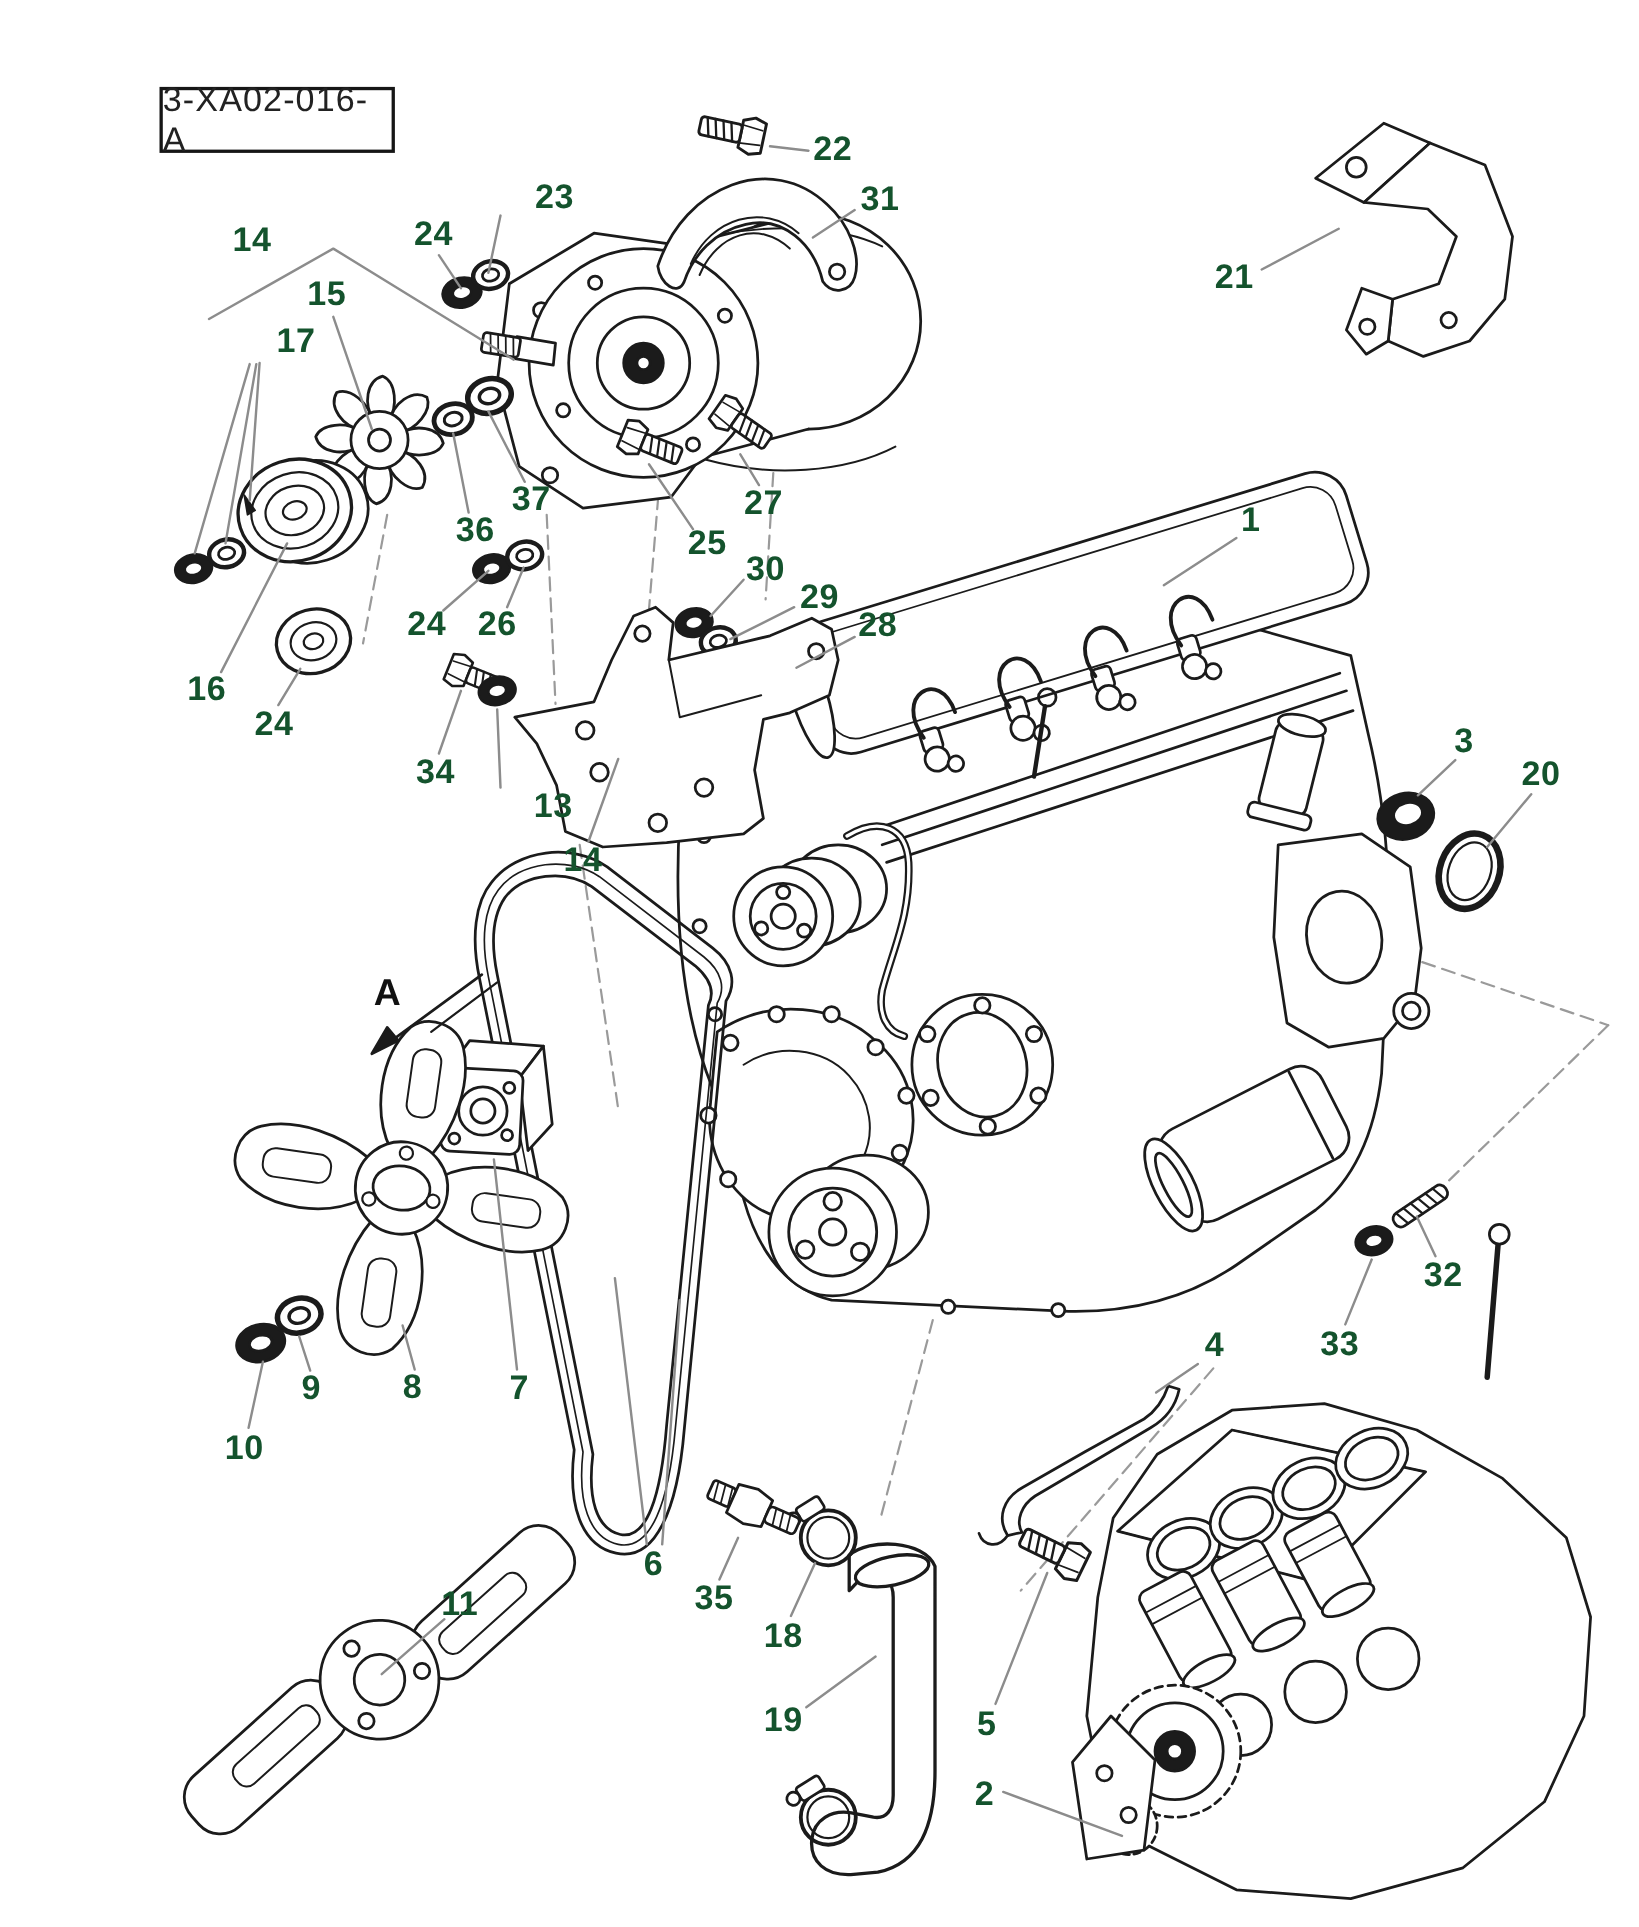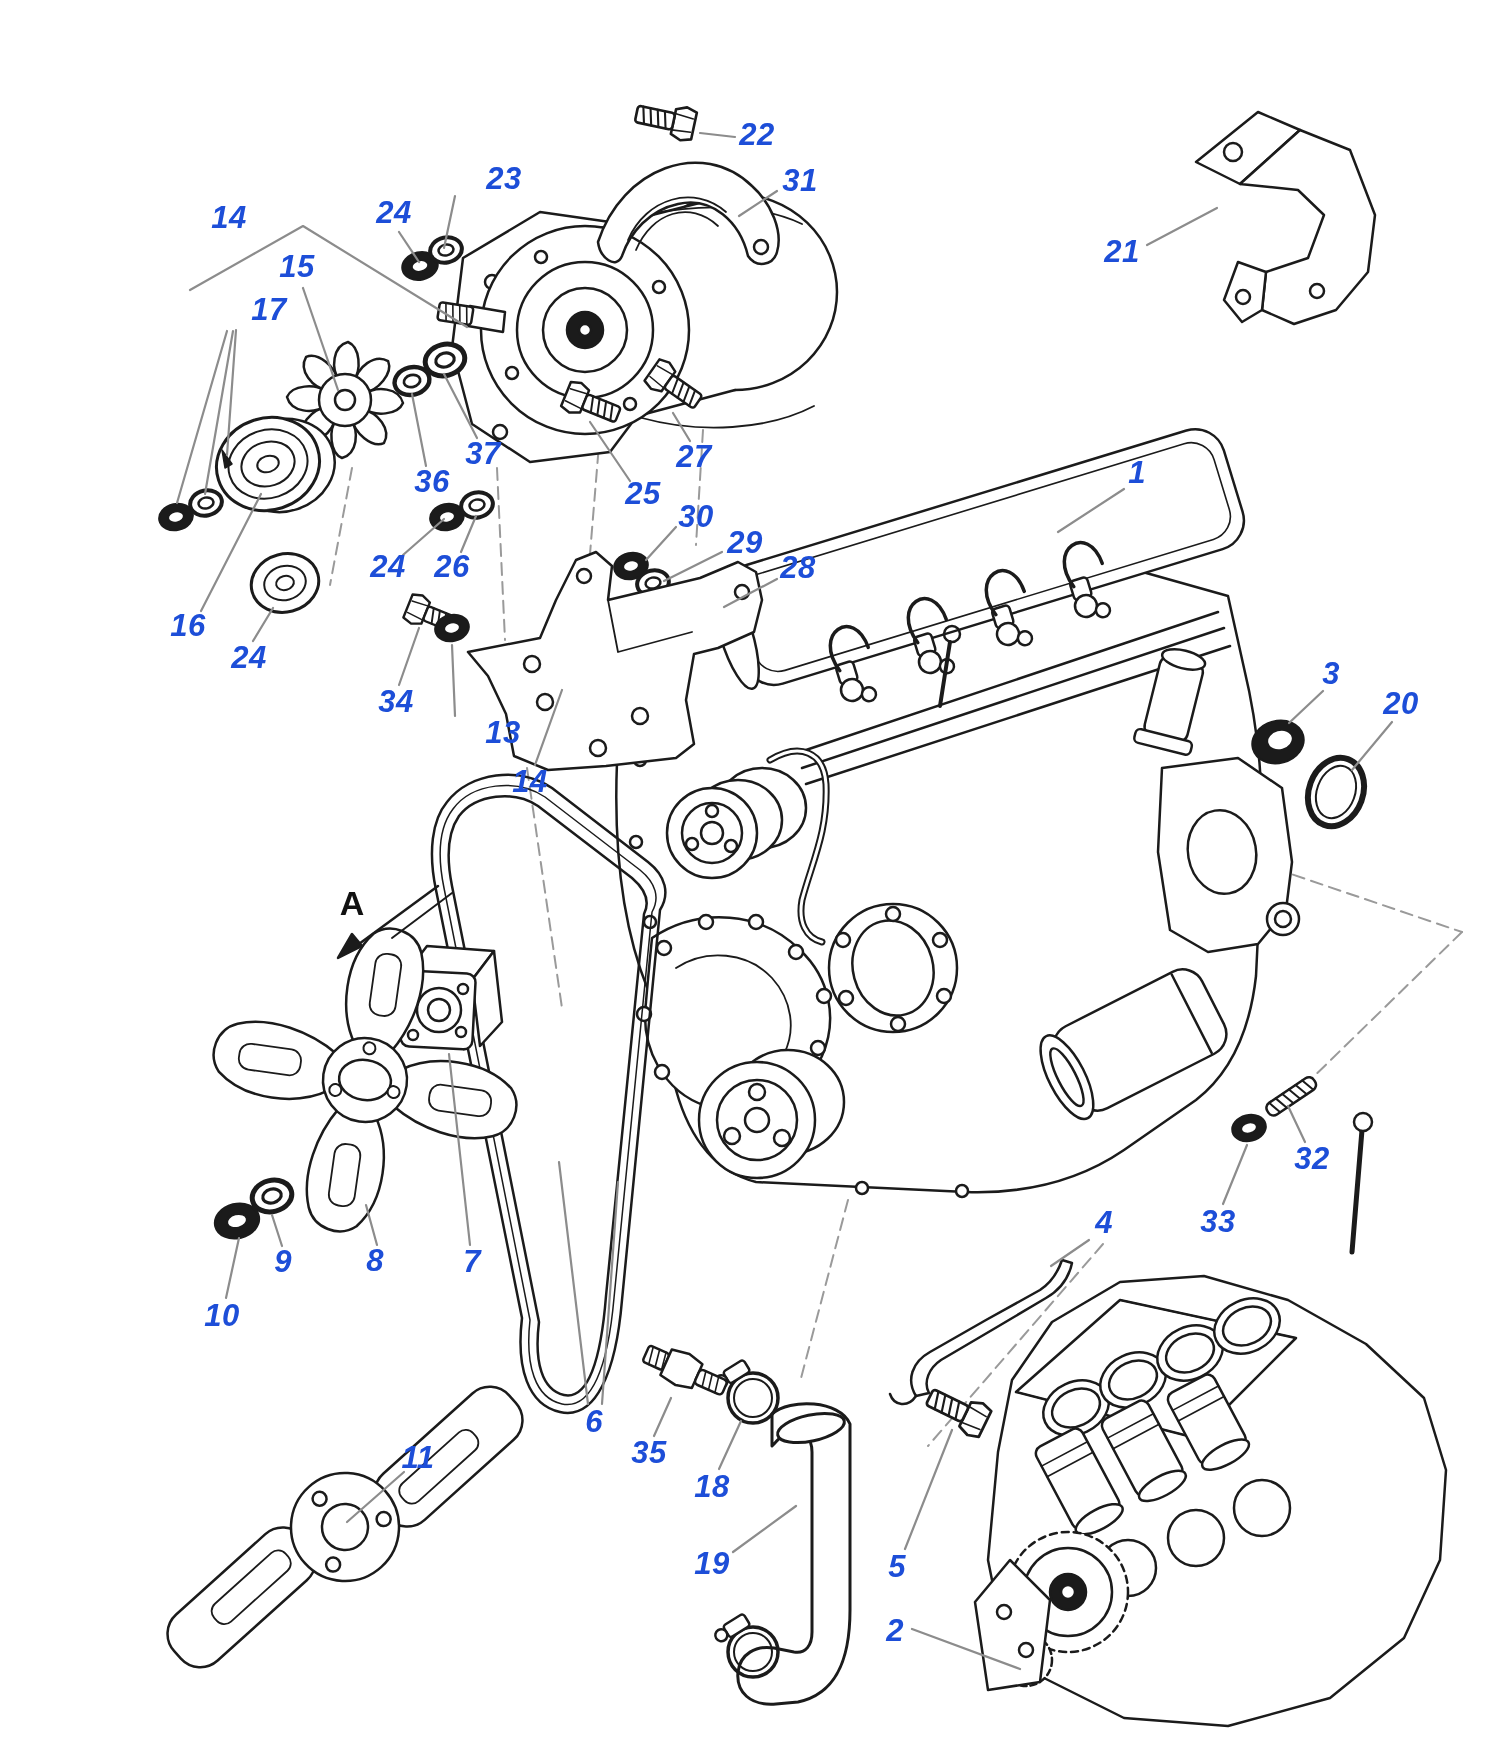--- a/index.html
+++ b/index.html
@@ -3,22 +3,22 @@
 <meta charset="utf-8">
 <style>
   html,body{margin:0;padding:0;background:#ffffff;}
   #stage{
     position:relative;width:1490px;height:1752px;background:#ffffff;overflow:hidden;
     font-family:"Liberation Sans", sans-serif;
   }
   #artwork{position:absolute;left:0;top:0;}
   .callout{
     position:absolute;transform:translate(-50%,-50%);
-    color:#1d4ed8;font-weight:bold;font-size:31px;letter-spacing:0.5px;
-    white-space:nowrap;user-select:none;font-style:italic;
+    color:#14532d;font-weight:bold;font-size:31px;letter-spacing:0.5px;
+    white-space:nowrap;user-select:none;
   }
   #diagram-code-box{
     position:absolute;left:145px;top:79px;width:208px;height:54px;
     border:3.5px solid #161616;display:flex;align-items:center;justify-content:center;
     font-size:31px;color:#222;letter-spacing:1px;background:#fff;
   }
   #view-letter{
     position:absolute;left:352px;top:903px;transform:translate(-50%,-50%);
     color:#111;font-weight:600;font-size:34px;
   }
@@ -476,20 +476,23 @@
     <path d="M253,641 L273,608"></path>
   </g>
 
   <g stroke="#1b1b1b" stroke-width="2.5" fill="#1b1b1b">
     <path d="M438,886 L348,952" fill="none"></path>
     <polygon points="338,958 362,946 352,934"></polygon>
     <path d="M392,938 L452,893" fill="none" stroke-width="2"></path>
   </g>
 </svg>
 
+<div id="diagram-code-box">
+  <span>3-XA02-016-A</span>
+</div>
 
 <div id="view-letter">A</div>
 
 <div id="callouts">
       <div class="callout" style="left: 1137px; top: 473px;">1</div>
       <div class="callout" style="left: 895px; top: 1631px;">2</div>
       <div class="callout" style="left: 1331px; top: 674px;">3</div>
       <div class="callout" style="left: 1104px; top: 1223px;">4</div>
       <div class="callout" style="left: 897px; top: 1567px;">5</div>
       <div class="callout" style="left: 594px; top: 1422px;">6</div>

